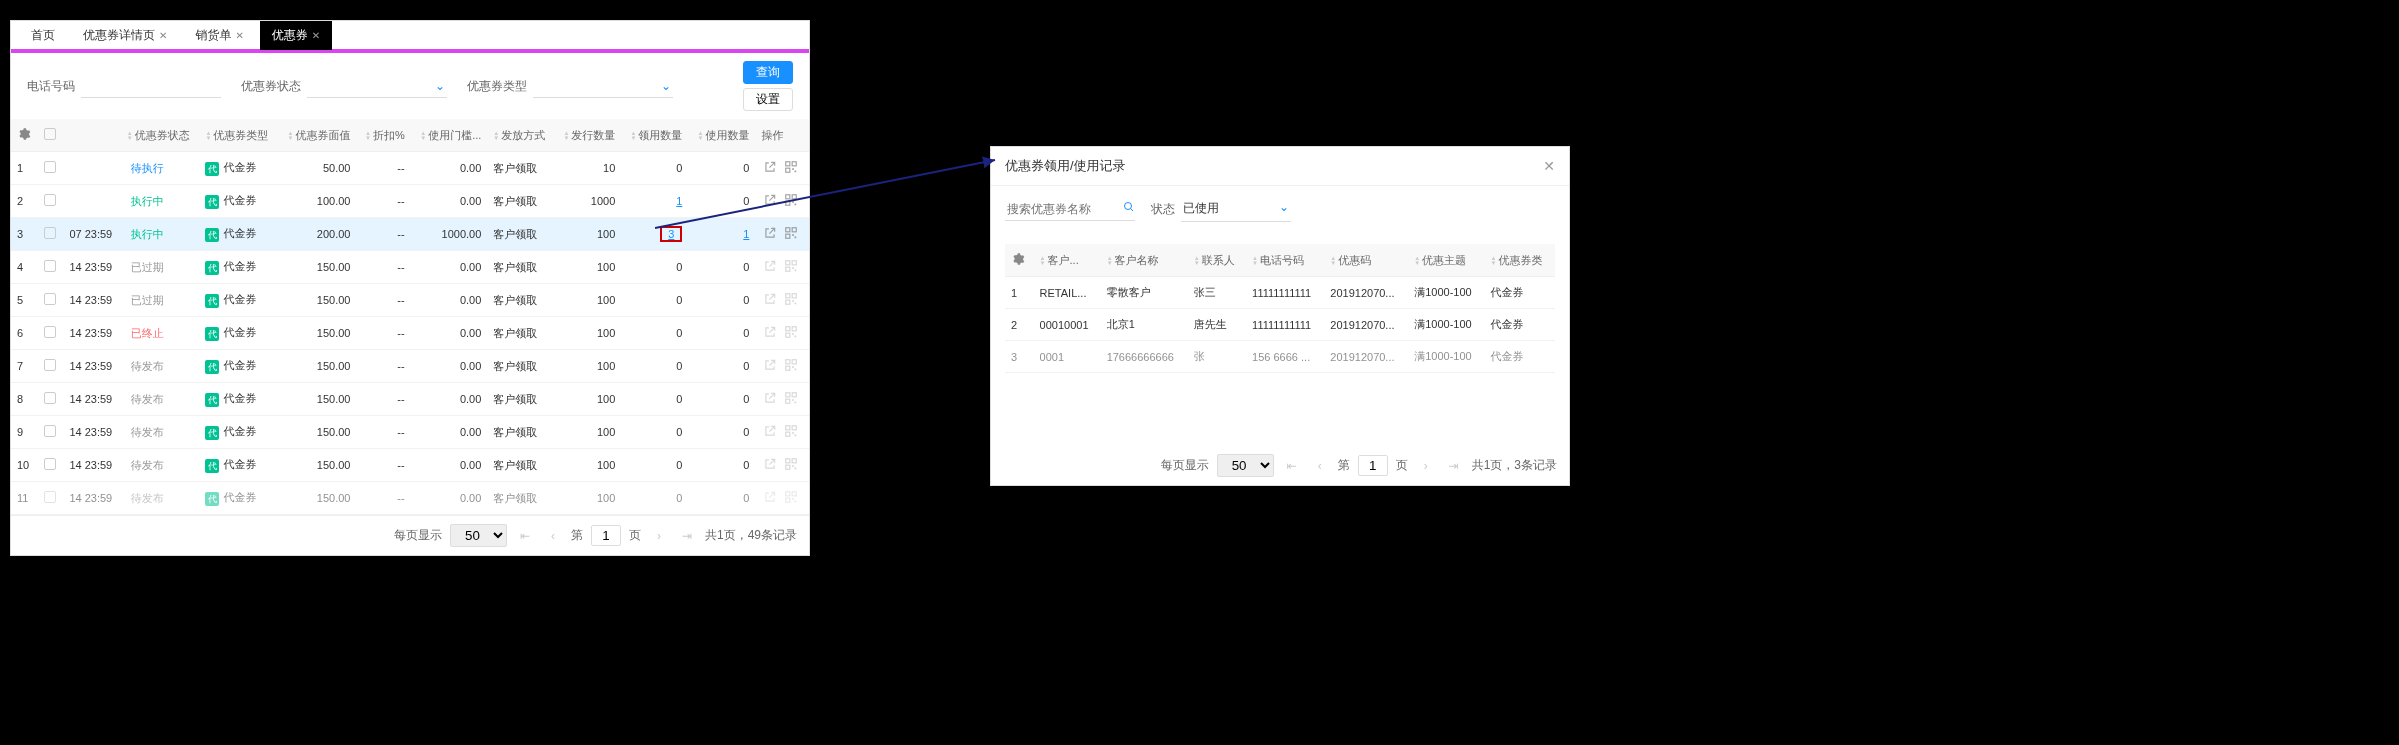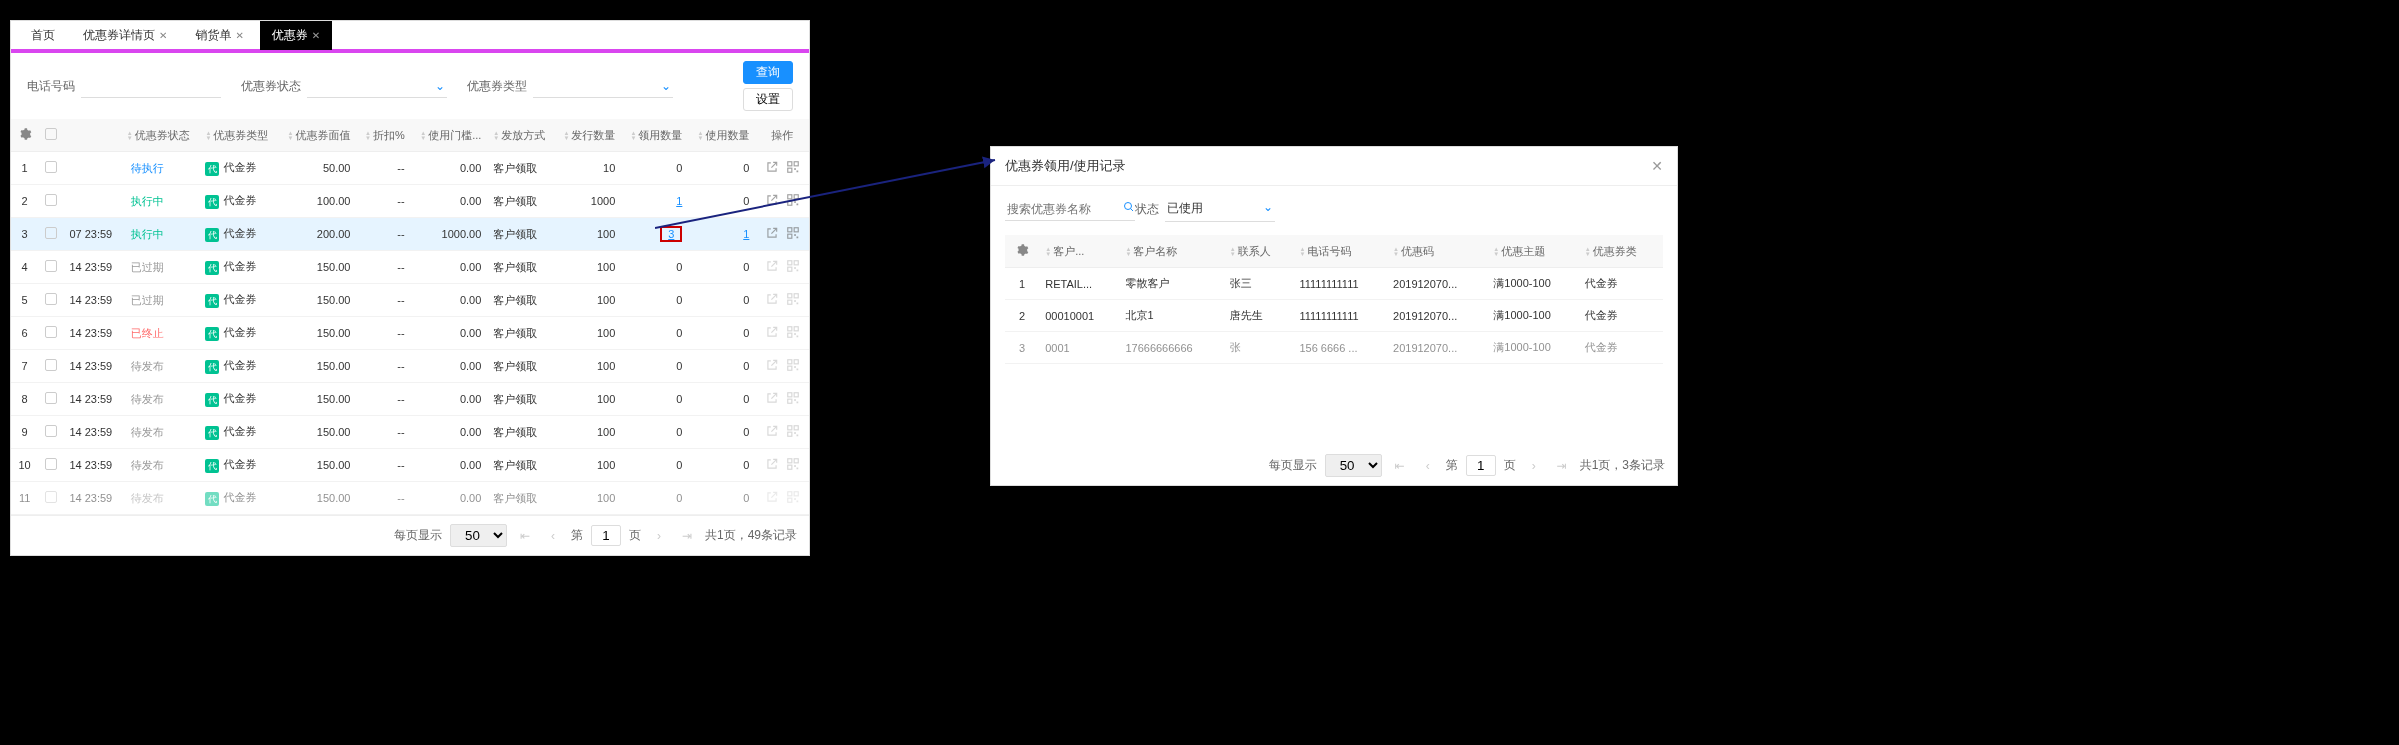--- a/index.html
+++ b/index.html
@@ -2,21 +2,21 @@
 <html><head>
   <meta charset="utf-8">
   <style>
     * { box-sizing: border-box; margin: 0; padding: 0; }
     body { font-family: -apple-system, "PingFang SC", "Microsoft YaHei", sans-serif; font-size: 12px; color: #333; background: #000; }
     
     .page-container { display: flex; gap: 180px; padding: 20px 10px; }
     
     .window { background: #fff; border: 1px solid #ddd; }
     .window-left { width: 800px; }
-    .window-right { width: 688px; height: 340px; display: flex; flex-direction: column; margin-top: 126px; }
+    .window-right { width: 580px; height: 340px; display: flex; flex-direction: column; margin-top: 126px; }
     
     .tabs { display: flex; align-items: center; height: 32px; border-bottom: 4px solid #d946ef; padding-left: 8px; }
     .tab { padding: 6px 12px; margin-right: 4px; cursor: pointer; display: flex; align-items: center; gap: 4px; }
     .tab.active { background: #000000; color: #fff; }
     .tab-close { font-size: 10px; opacity: 0.6; }
     
     .page-header { display: flex; justify-content: space-between; align-items: center; padding: 10px 16px; }
     .page-title { font-size: 16px; font-weight: 500; }
     .header-actions { display: flex; gap: 8px; align-items: center; }
     .link-btn { color: #bbb; cursor: not-allowed; display: flex; align-items: center; gap: 2px; }
@@ -29,21 +29,21 @@
     .filter-input { border: none; border-bottom: 1px solid #ddd; padding: 4px 2px; width: 140px; background: transparent; }
     .filter-select { border: none; border-bottom: 1px solid #ddd; padding: 4px 2px; width: 140px; position: relative; display: flex; justify-content: space-between; color: #999; }
     .chev { color: #1890ff; }
     .filter-actions { display: flex; flex-direction: column; gap: 4px; margin-left: auto; }
     .filter-actions .btn { padding: 2px 12px; font-size: 12px; }
     
     .table-wrap { overflow-x: auto; }
     table { width: 100%; border-collapse: collapse; }
     th { background: #f8f8f8; padding: 8px 6px; font-weight: 500; text-align: left; border-bottom: 1px solid #eee; white-space: nowrap; font-size: 11px; color: #666; }
     th.num, td.num { text-align: right; }
-    td.center, th.center { text-align: center; }
+    td.center, th.center { }
     td { padding: 8px 6px; border-bottom: 1px solid #f2f2f2; white-space: nowrap; font-size: 11px; }
     tr.highlight td { background: #e6f4ff; }
     
     .sort-icon { display: inline-flex; flex-direction: column; font-size: 6px; line-height: 5px; color: #ccc; margin-right: 2px; vertical-align: middle; }
     
     .status-tag { padding: 1px 4px; font-size: 11px; }
     .status-pending { color: #1890ff; }
     .status-running { color: #00c292; }
     .status-expired { color: #999; }
     .status-terminated { color: #ff6b6b; }
@@ -64,21 +64,21 @@
     .pager-btn { width: 20px; height: 20px; display: inline-flex; align-items: center; justify-content: center; cursor: pointer; color: #ccc; }
     .pager-input { width: 30px; text-align: center; border: 1px solid #ddd; padding: 2px; border-radius: 2px; }
     .pager-select { border: 1px solid #ddd; padding: 2px 10px; border-radius: 2px; }
     
     .modal-header { display: flex; justify-content: space-between; align-items: center; padding: 10px 14px; border-bottom: 1px solid #eee; }
     .modal-title { font-size: 13px; font-weight: 500; }
     .modal-close { cursor: pointer; color: #999; font-size: 14px; }
     .modal-body { padding: 10px 14px; flex: 1; overflow: auto; }
     .modal-footer { padding: 10px 14px; display: flex; justify-content: flex-end; gap: 8px; border-top: 1px solid #eee; }
     
-    .search-row { display: flex; align-items: center; margin-bottom: 13px; }
+    .search-row { display: flex; align-items: center; gap: 16px; margin-bottom: 22px; }
     .search-input-wrap { display: flex; align-items: center; border-bottom: 1px solid #ddd; width: 130px; }
     .search-input { border: none; padding: 4px 2px; width: 100%; font-size: 12px; outline: none; }
     .search-icon { color: #1890ff; cursor: pointer; }
     
     .arrow-line { position: absolute; pointer-events: none; }
     
     .gear-icon { display: inline-flex; width: 14px; height: 14px; }
     .gear-icon svg { width: 14px; height: 14px; fill: #888; }
     
     tbody tr:last-child td { opacity: 0.55; }

